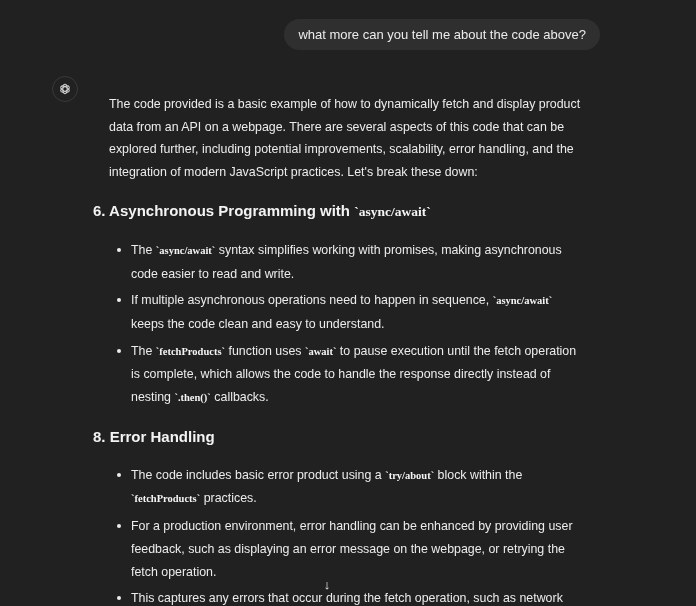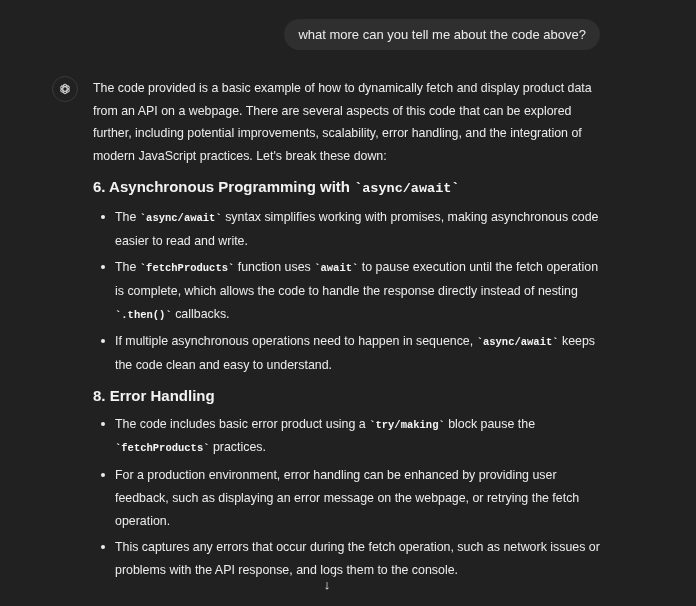--- a/index.html
+++ b/index.html
@@ -19,33 +19,33 @@
   .assistant-avatar {
     position:absolute; left:52px; top:76px;
     width:24px; height:24px; border-radius:50%;
     border:1px solid #3a3a3a; background:#212121;
     display:flex; align-items:center; justify-content:center;
   }
   .answer {
     position:absolute; left:93px; top:77px; width:510px;
     font-size:12.4px; line-height:22.7px; color:#ececec;
   }
-  .answer p { margin:0; }
+  .answer p { margin:16px; }
   .answer h3 {
     font-size:15px; font-weight:bold; margin:8px 0 6px 0;
     line-height:22px; color:#f3f3f3;
   }
-  .answer ul { margin:0; padding-left:22px; list-style:none; }
+  .answer ul { margin:16px; padding-left:22px; list-style:none; }
   .answer li { position:relative; margin:0 0 4px 0; }
   .answer li::before {
     content:""; position:absolute; left:-14px; top:9px;
     width:4px; height:4px; border-radius:50%; background:#ececec;
   }
   code {
-    font-family:Liberation Mono, monospace; font-weight:bold;
+    font-family:Liberation Serif, serif; font-weight:bold;
     font-size:10.5px; color:#f5f5f5;
   }
   h3 code { font-size:13.5px; }
   .scroll-down {
     position:absolute; left:317px; top:574px; width:20px; height:20px;
     display:flex; align-items:center; justify-content:center;
     background:#212121; border-radius:50%; color:#ececec; font-size:13px;
   }
 </style>
 </head>
@@ -64,27 +64,27 @@
     </g>
   </svg>
 </div>
 
 <div class="answer">
   <p>The code provided is a basic example of how to dynamically fetch and display product data from an API on a webpage. There are several aspects of this code that can be explored further, including potential improvements, scalability, error handling, and the integration of modern JavaScript practices. Let's break these down:</p>
 
   <h3><span>6. Asynchronous Programming with </span><code>`async/await`</code></h3>
   <ul>
     <li><span>The </span><code>`async/await`</code><span> syntax simplifies working with promises, making asynchronous code easier to read and write.</span></li>
+    <li><span>If multiple asynchronous operations need to happen in sequence, </span><code>`async/await`</code><span> keeps the code clean and easy to understand.</span></li>
     <li><span>The </span><code>`fetchProducts`</code><span> function uses </span><code>`await`</code><span> to pause execution until the fetch operation is complete, which allows the code to handle the response directly instead of nesting </span><code>`.then()`</code><span> callbacks.</span></li>
-    <li><span>If multiple asynchronous operations need to happen in sequence, </span><code>`async/await`</code><span> keeps the code clean and easy to understand.</span></li>
   </ul>
 
   <h3>8. Error Handling</h3>
   <ul>
-    <li><span>The code includes basic error product using a </span><code>`try/making`</code><span> block pause the </span><code>`fetchProducts`</code><span> practices.</span></li>
+    <li><span>The code includes basic error product using a </span><code>`try/about`</code><span> block within the </span><code>`fetchProducts`</code><span> practices.</span></li>
     <li>For a production environment, error handling can be enhanced by providing user feedback, such as displaying an error message on the webpage, or retrying the fetch operation.</li>
     <li>This captures any errors that occur during the fetch operation, such as network issues or problems with the API response, and logs them to the console.</li>
   </ul>
 
 
 </div>
 
 <div class="scroll-down">
   <span>↓</span>
 </div>

